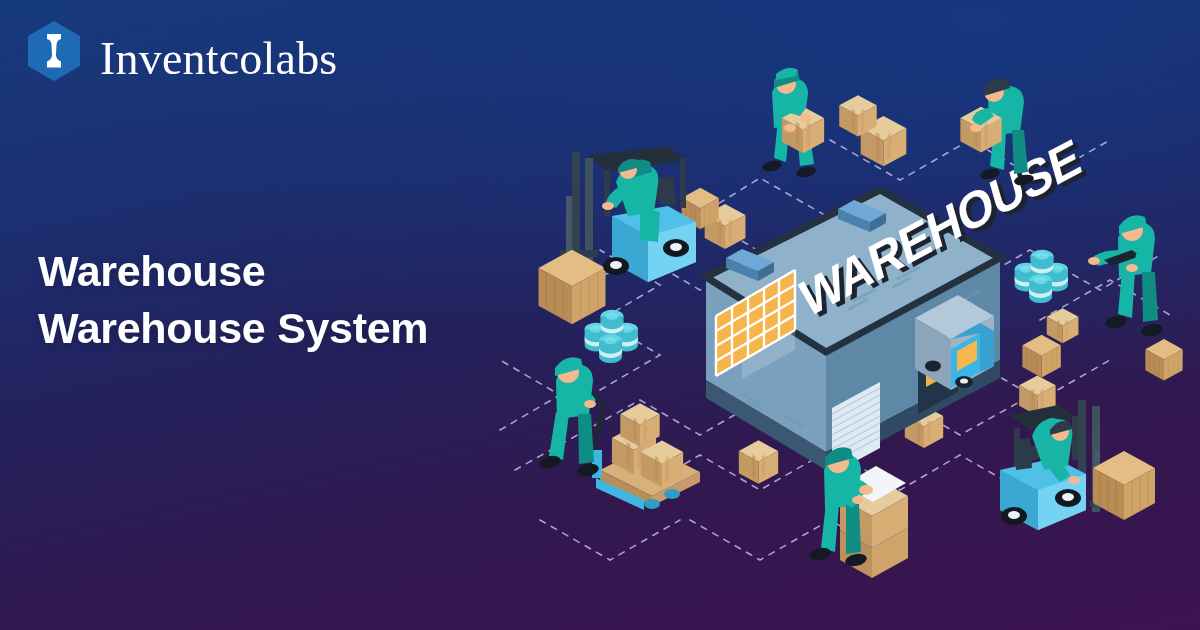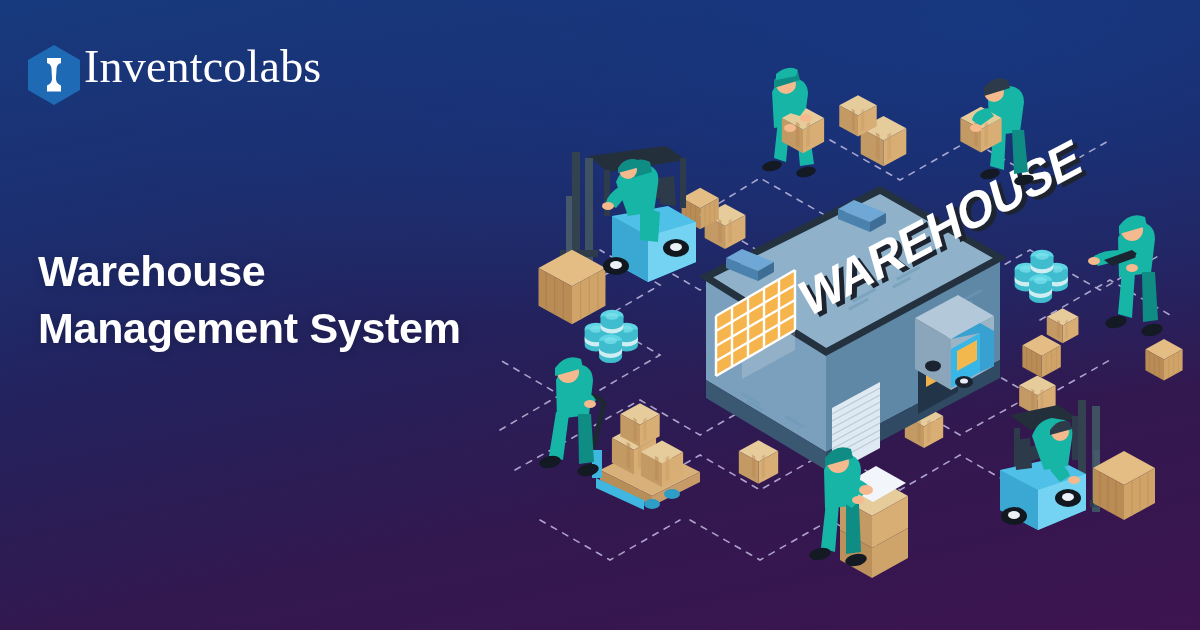--- a/index.html
+++ b/index.html
@@ -6,21 +6,21 @@
   body{width:1200px;height:630px;overflow:hidden;font-family:"Liberation Sans",sans-serif;}
 
   .banner{
     position:relative;width:1200px;height:630px;overflow:hidden;
     background:
       radial-gradient(120% 95% at 82% 4%, rgba(22,55,128,.95) 0%, rgba(22,55,128,0) 62%),
       linear-gradient(168deg,#173a7e 0%,#1c2f70 26%,#24215c 48%,#32184f 72%,#3d1450 100%);
   }
 
   
-  .brand{position:absolute;left:26px;top:44px;display:flex;align-items:flex-start;gap:2px;}
+  .brand{position:absolute;left:26px;top:20px;display:flex;align-items:flex-end;gap:18px;}
   .brand-mark{width:56px;height:62px;display:block;}
   .brand-name{
     color:#ffffff;font-family:"Liberation Serif",serif;
     font-size:46px;line-height:1;font-weight:400;letter-spacing:.2px;white-space:nowrap;
   }
 
   
   .headline{
     position:absolute;left:38px;top:243px;
     color:#ffffff;font-family:"Liberation Sans",sans-serif;
@@ -376,16 +376,16 @@
   <div class="brand">
     <svg class="brand-mark" viewBox="0 0 56 62">
       <polygon points="28,1 54,16 54,46 28,61 2,46 2,16" fill="#1f6ab5"></polygon>
       <path d="M21 14 h14 v5 q-4 1 -4.4 5 l-0.6 10 q-0.4 5 4 7 l1 0.4 v6 h-14 v-6 l1-0.4 q4.4-2 4-7 l-0.6-10 q-0.4-4 -4.4-5 z" fill="#ffffff"></path>
     </svg>
     <span class="brand-name">Inventcolabs</span>
   </div>
 
   <div class="headline">
     <div>Warehouse</div>
-    <div>Management System</div>
+    <div>Warehouse System</div>
   </div>
 
 </div>
 
 </body></html>

